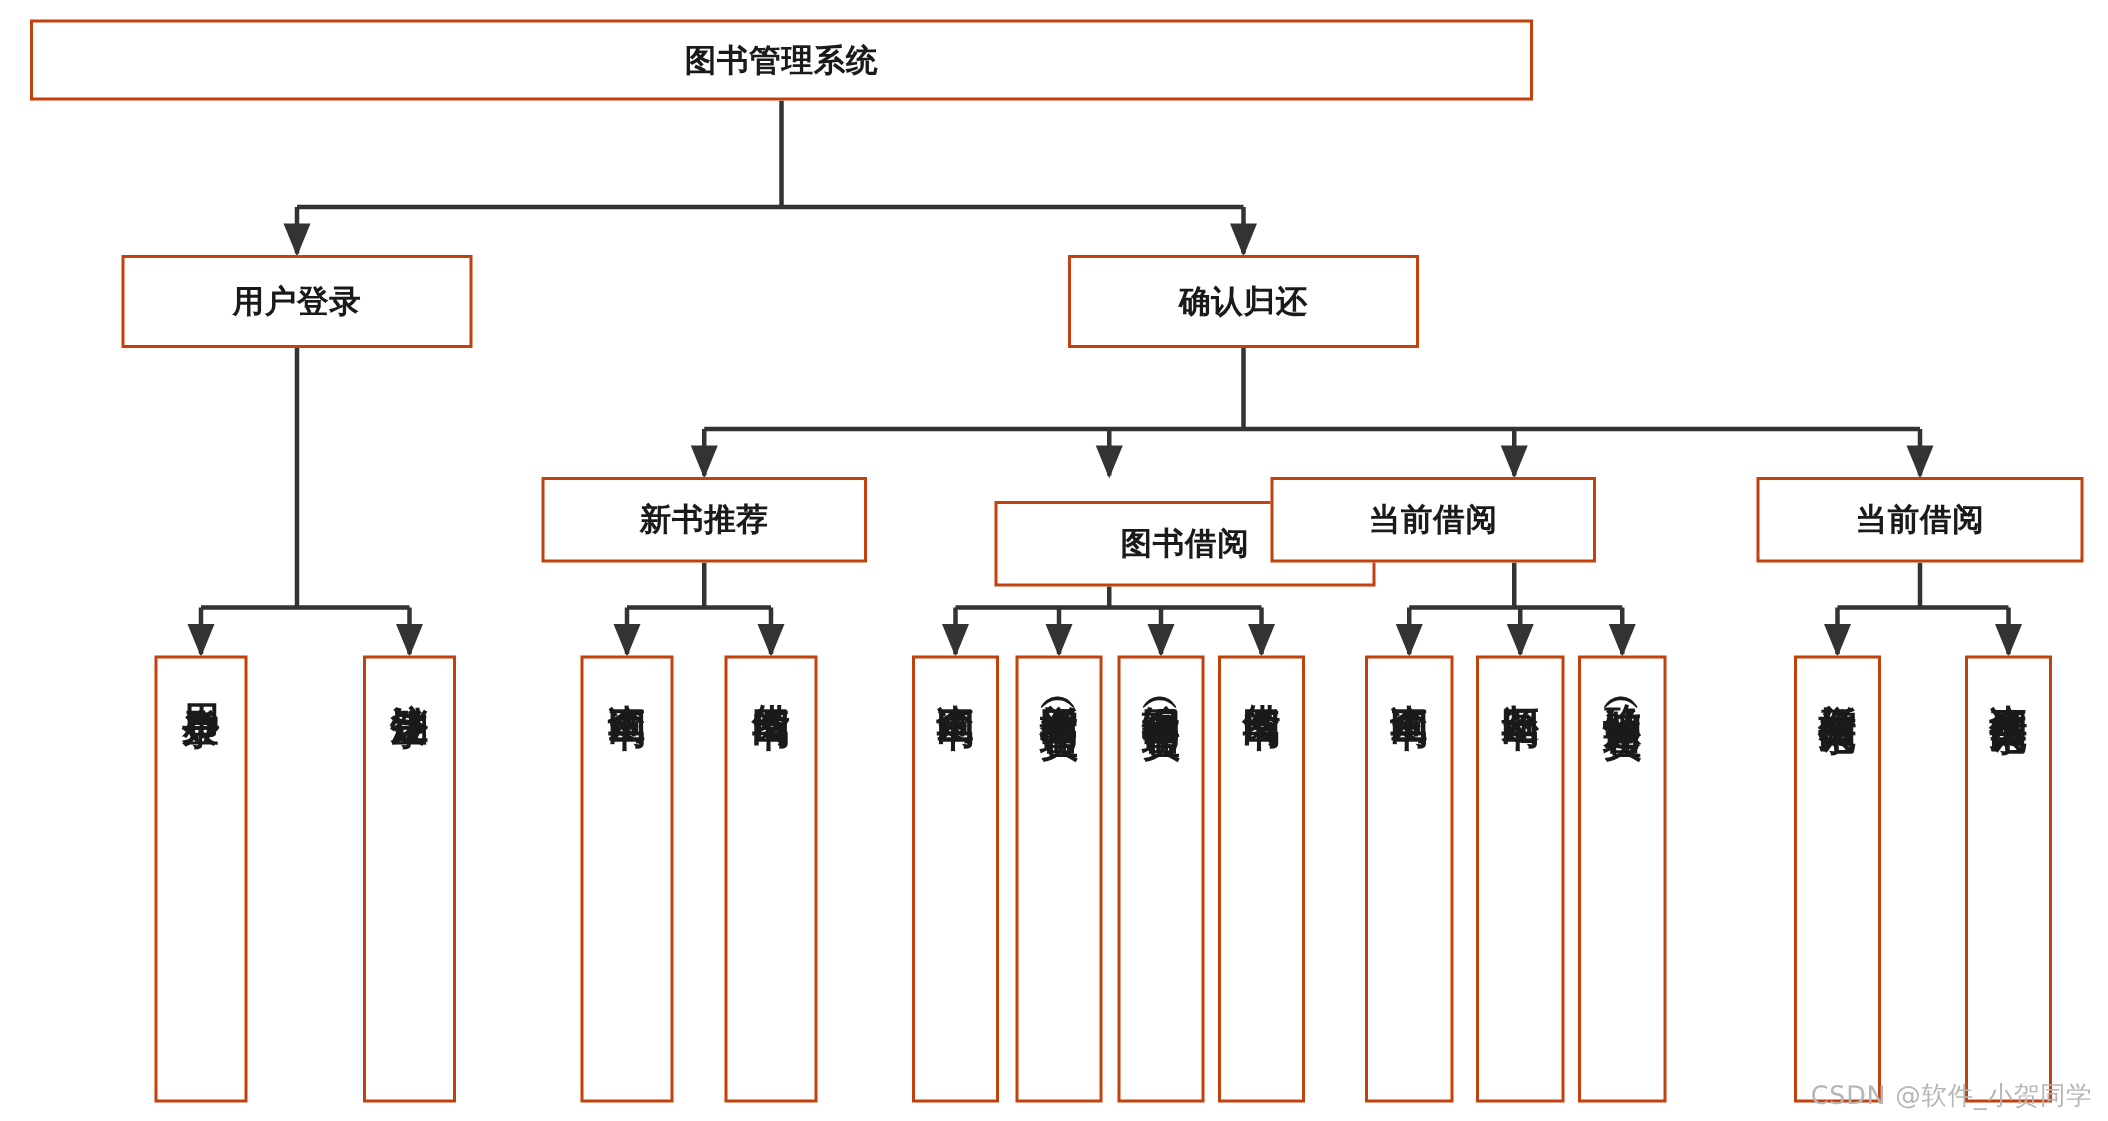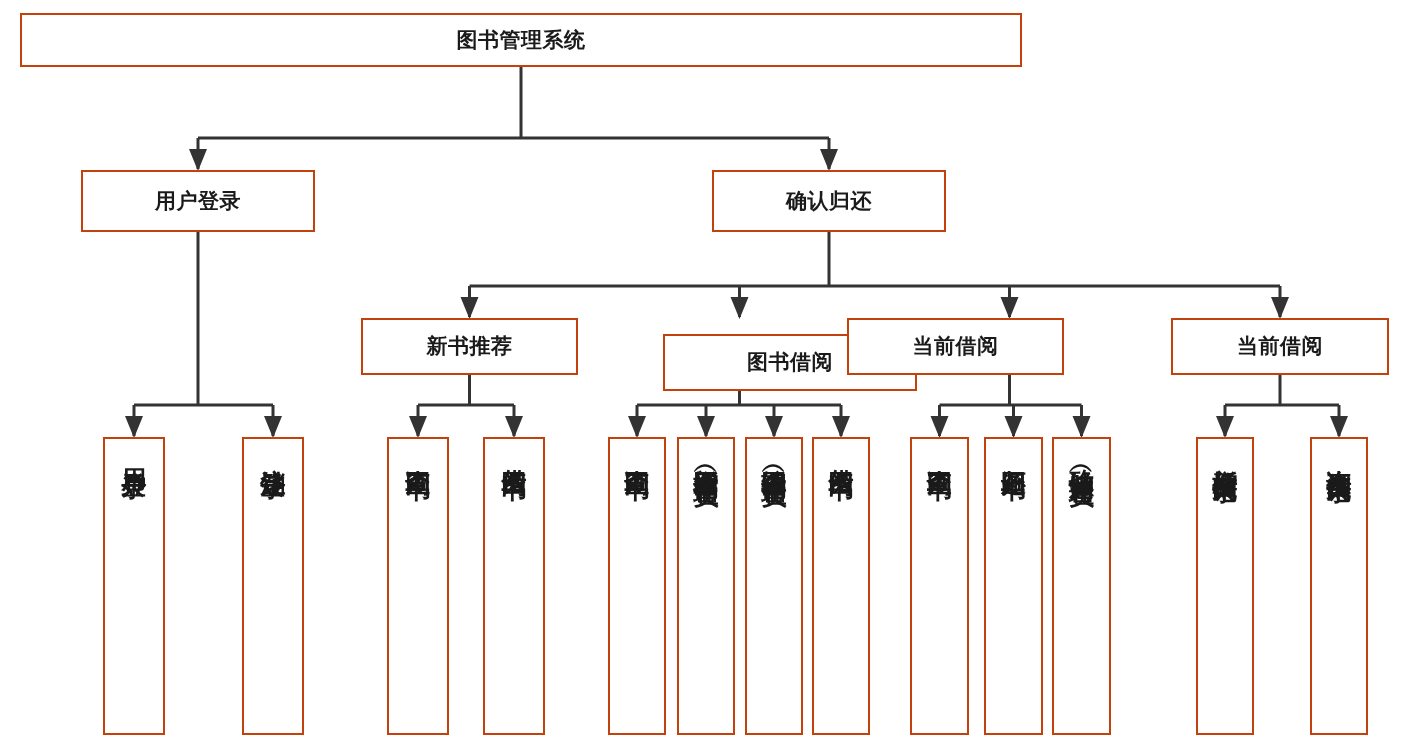--- a/index.html
+++ b/index.html
@@ -180,13 +180,14 @@
       <div class="node vert" style="left: 1052px; top: 437px; width: 59px; height: 298px;">
         <span class="label">确认归还（管理员）</span>
       </div>
       <div class="node vert" style="left: 1196px; top: 437px; width: 58px; height: 298px;">
         <span class="label">新增借阅记录</span>
       </div>
       <div class="node vert" style="left: 1310px; top: 437px; width: 58px; height: 298px;">
         <span class="label">查询借阅记录</span>
       </div>
     </div>
+  <div id="watermark">CSDN @软件_小贺同学</div>
 </div>
 
 </body></html>

